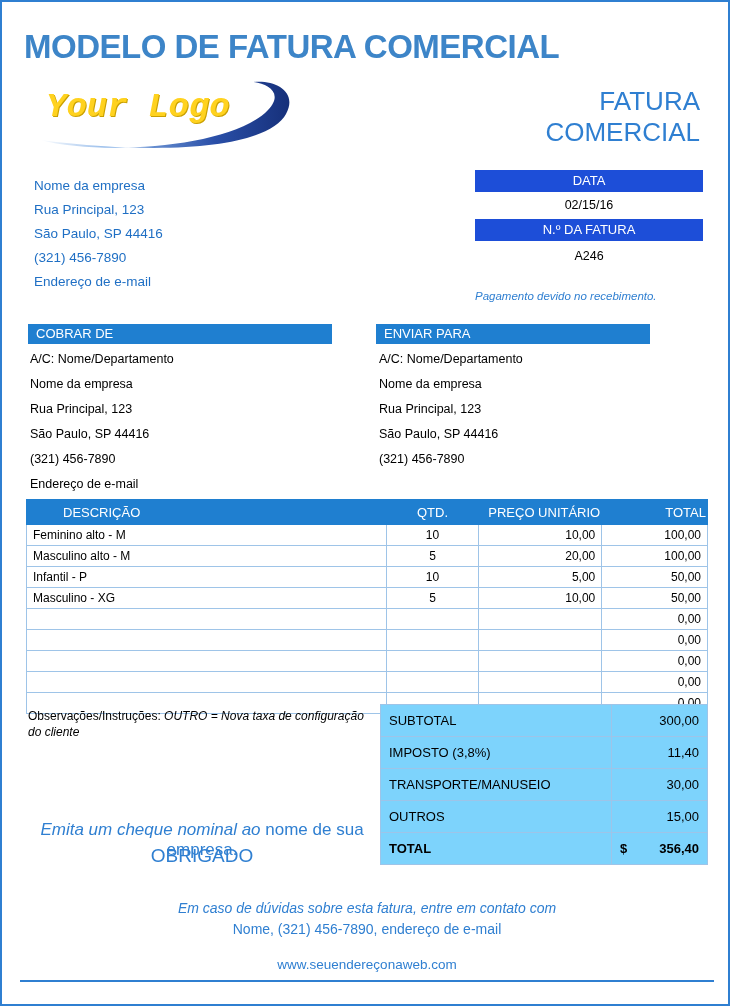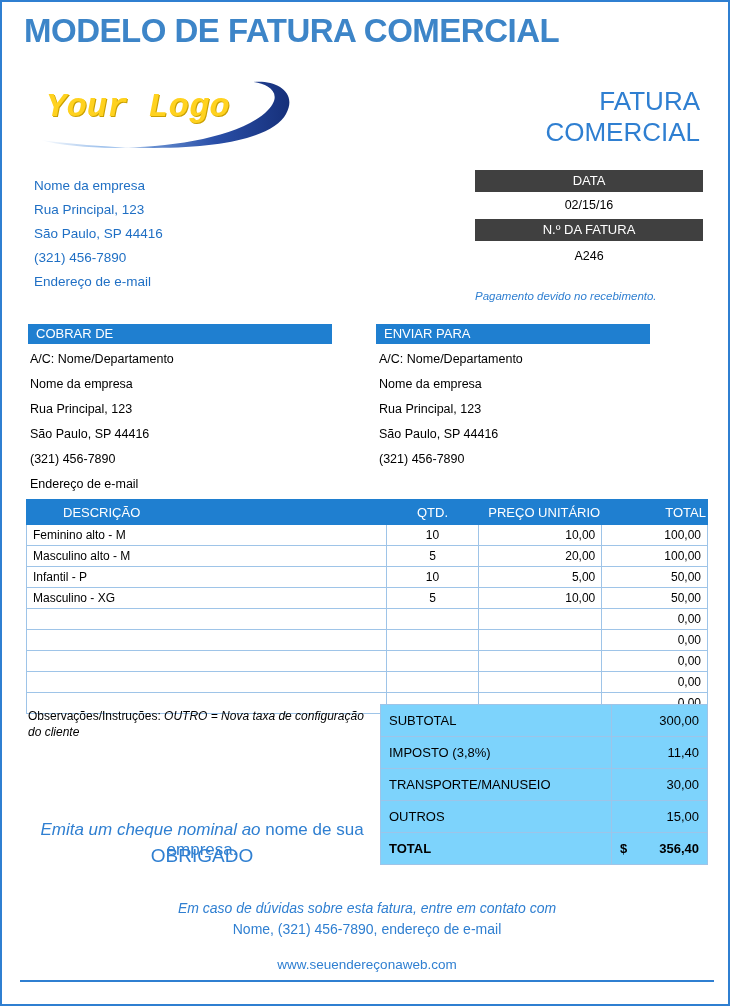--- a/index.html
+++ b/index.html
@@ -12,21 +12,21 @@
   }
   .page{
     position:relative;
     width:730px;height:1006px;
     box-sizing:border-box;
     border:2px solid #2f7fd1;
     background:#fff;
   }
   
   .title{
-    margin:10px 0 0 22px;
+    margin:26px 0 0 22px;
     font-size:33px;
     font-weight:bold;
     color:#3d85c8;
     letter-spacing:-0.5px;
   }
   
   .logo-wrap{
     position:absolute;left:30px;top:76px;width:280px;height:76px;
   }
   .logo-text{
@@ -45,21 +45,21 @@
     font-size:13.5px;line-height:24px;color:#1f6fc4;
   }
   
   .fatura-title{
     position:absolute;right:28px;top:84px;
     width:280px;text-align:right;
     font-size:26px;line-height:31px;color:#2f7fd1;
   }
   .hdr-bar{
     position:absolute;left:473px;width:228px;height:22px;
-    background:#404040;color:#fff;font-size:13px;
+    background:#1d4ed8;color:#fff;font-size:13px;
     text-align:center;line-height:22px;
   }
   .hdr-val{
     position:absolute;left:473px;width:228px;height:22px;
     color:#000;font-size:12.5px;text-align:center;line-height:22px;
   }
   .pay-note{
     position:absolute;left:473px;top:288px;width:228px;
     text-align:left;font-size:11.5px;font-style:italic;color:#2f7fd1;
   }

